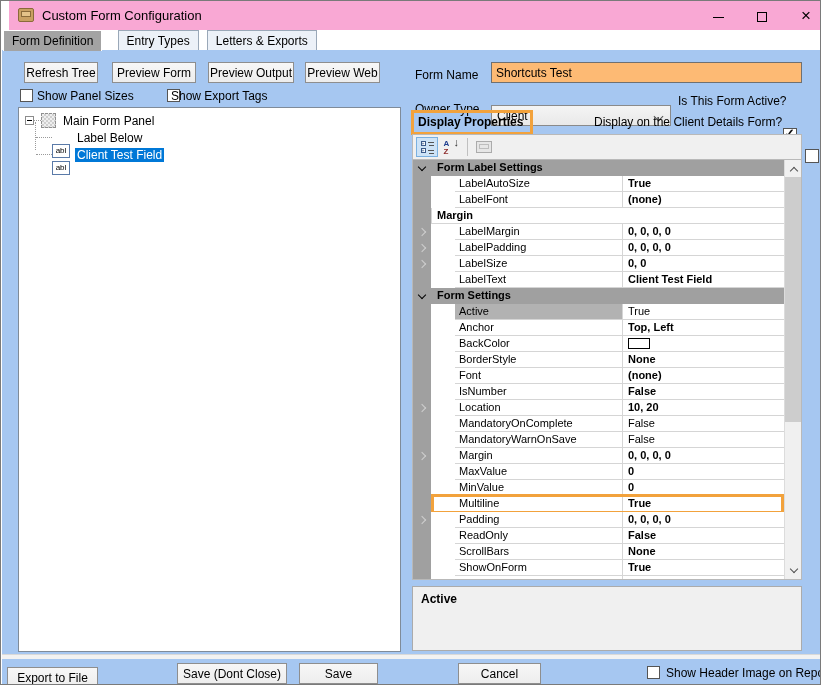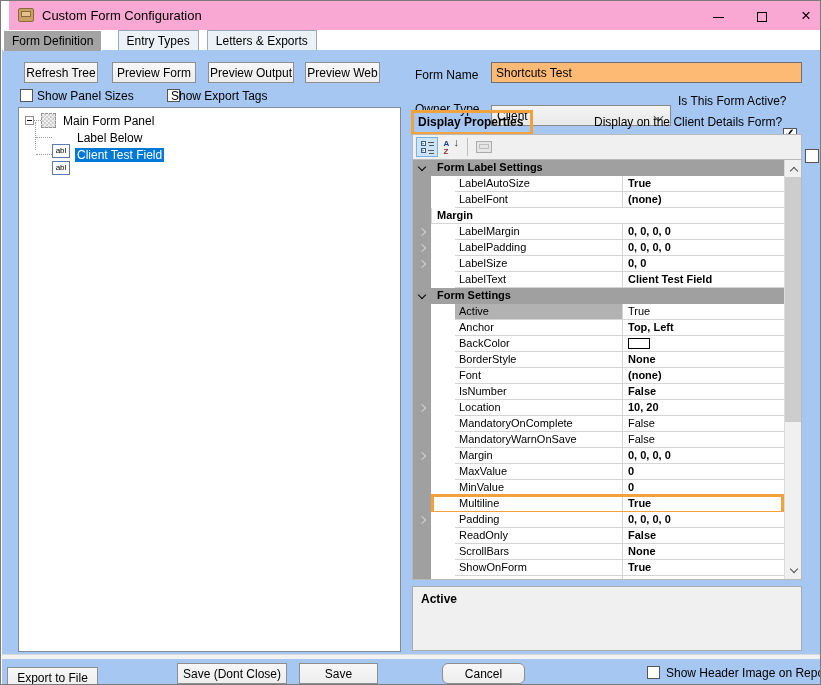--- a/index.html
+++ b/index.html
@@ -379,20 +379,20 @@
     </div>
 
     <div class="abs edge-strip"></div>
 
     
     <div class="bbar">
       <div id="bottom-buttons">
           <div class="abs btn" style="left: 5px; top: 8px; width: 91px;">Export to File</div>
           <div class="abs btn" style="left: 175px; top: 4px; width: 110px;">Save (Dont Close)</div>
           <div class="abs btn" style="left: 297px; top: 4px; width: 79px;">Save</div>
-          <div class="abs btn" style="left: 440px; top: 4px; width: 83px; border-radius: 6px;">Cancel</div>
+          <div class="abs btn" style="left: 456px; top: 4px; width: 83px;">Cancel</div>
         </div>
       <span class="cbox" style="position:absolute; left:645px; top:7px;"></span>
       <div class="lbl" style="position:absolute; left:664px; top:7px;">Show Header Image on Report?</div>
     </div>
 
   </div>
 </div>
 
 </body></html>

